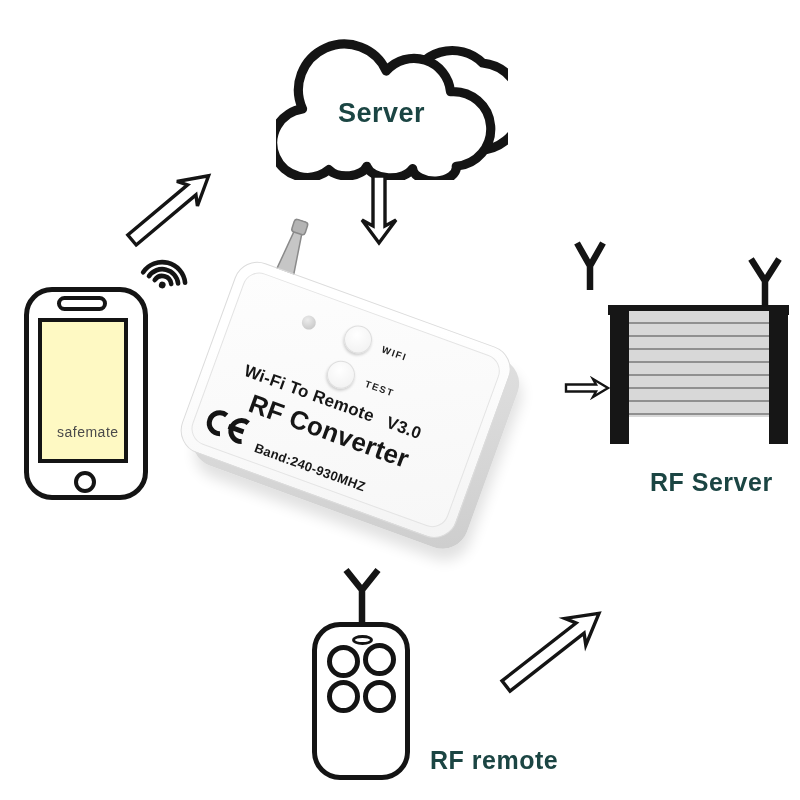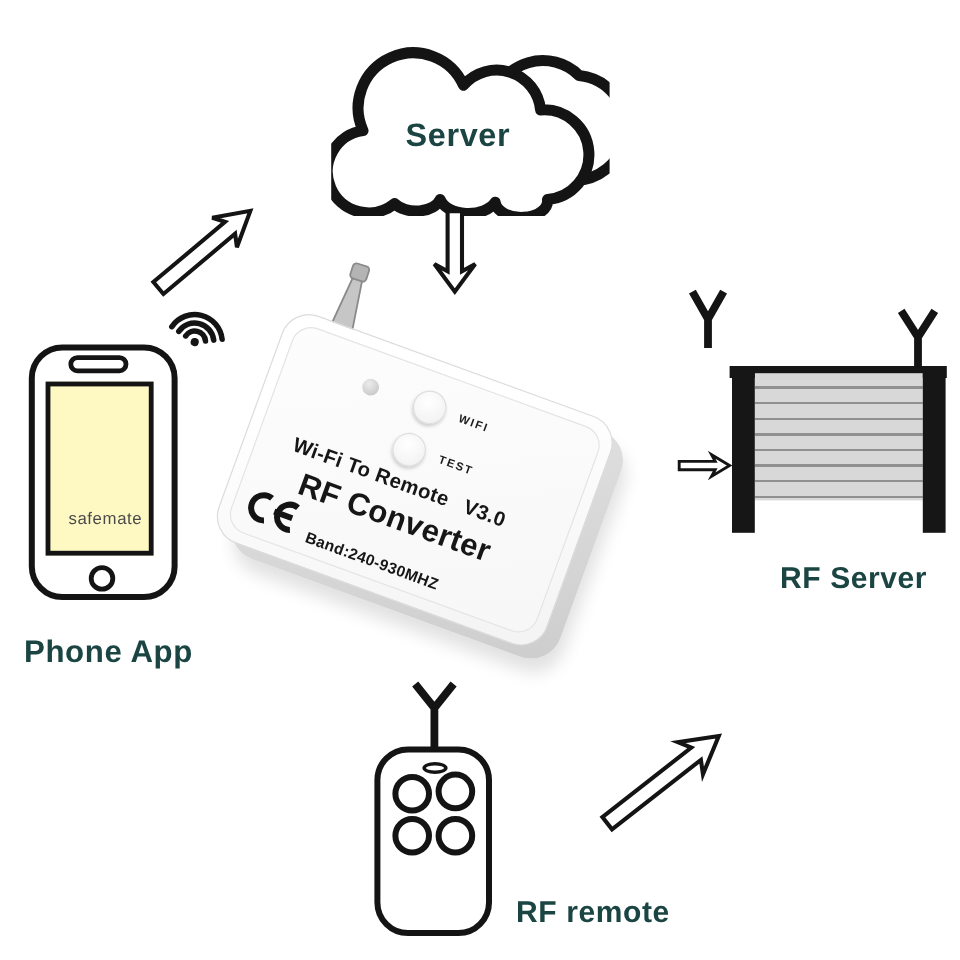--- a/index.html
+++ b/index.html
@@ -111,21 +111,20 @@
     <path d="M 46 127 A 30 30 0 1 1 23 74 A 40 40 0 0 1 96 41 A 32 32 0 0 1 152 59 A 28 28 0 1 1 157 124 A 19 12 0 0 1 119 126 A 21 13 0 0 1 79 124 A 18 11 0 0 1 46 127 Z" fill="#ffffff" stroke="#141414" stroke-width="8" stroke-linejoin="round"></path>
   </svg>
   <div class="node-label" style="left:338px;top:98px;font-size:27px;">Server</div>
 
   <div class="phone-body"></div>
   <div class="phone-speaker"></div>
   <div class="phone-screen">
     <div class="phone-screen-text">safemate</div>
   </div>
   <div class="phone-home"></div>
-  <div class="node-label" style="left:20px;top:528px;font-size:26px;">Phone App</div>
 
   <div class="garage-bar"></div>
   <div class="garage-slats"></div>
   <div class="garage-post-left"></div>
   <div class="garage-post-right"></div>
   <div class="node-label" style="left:650px;top:468px;font-size:25px;">RF Server</div>
 
   <div class="remote-body">
     <div class="remote-led"></div>
     <div class="remote-btn" style="left:10px;top:18px;"></div>

